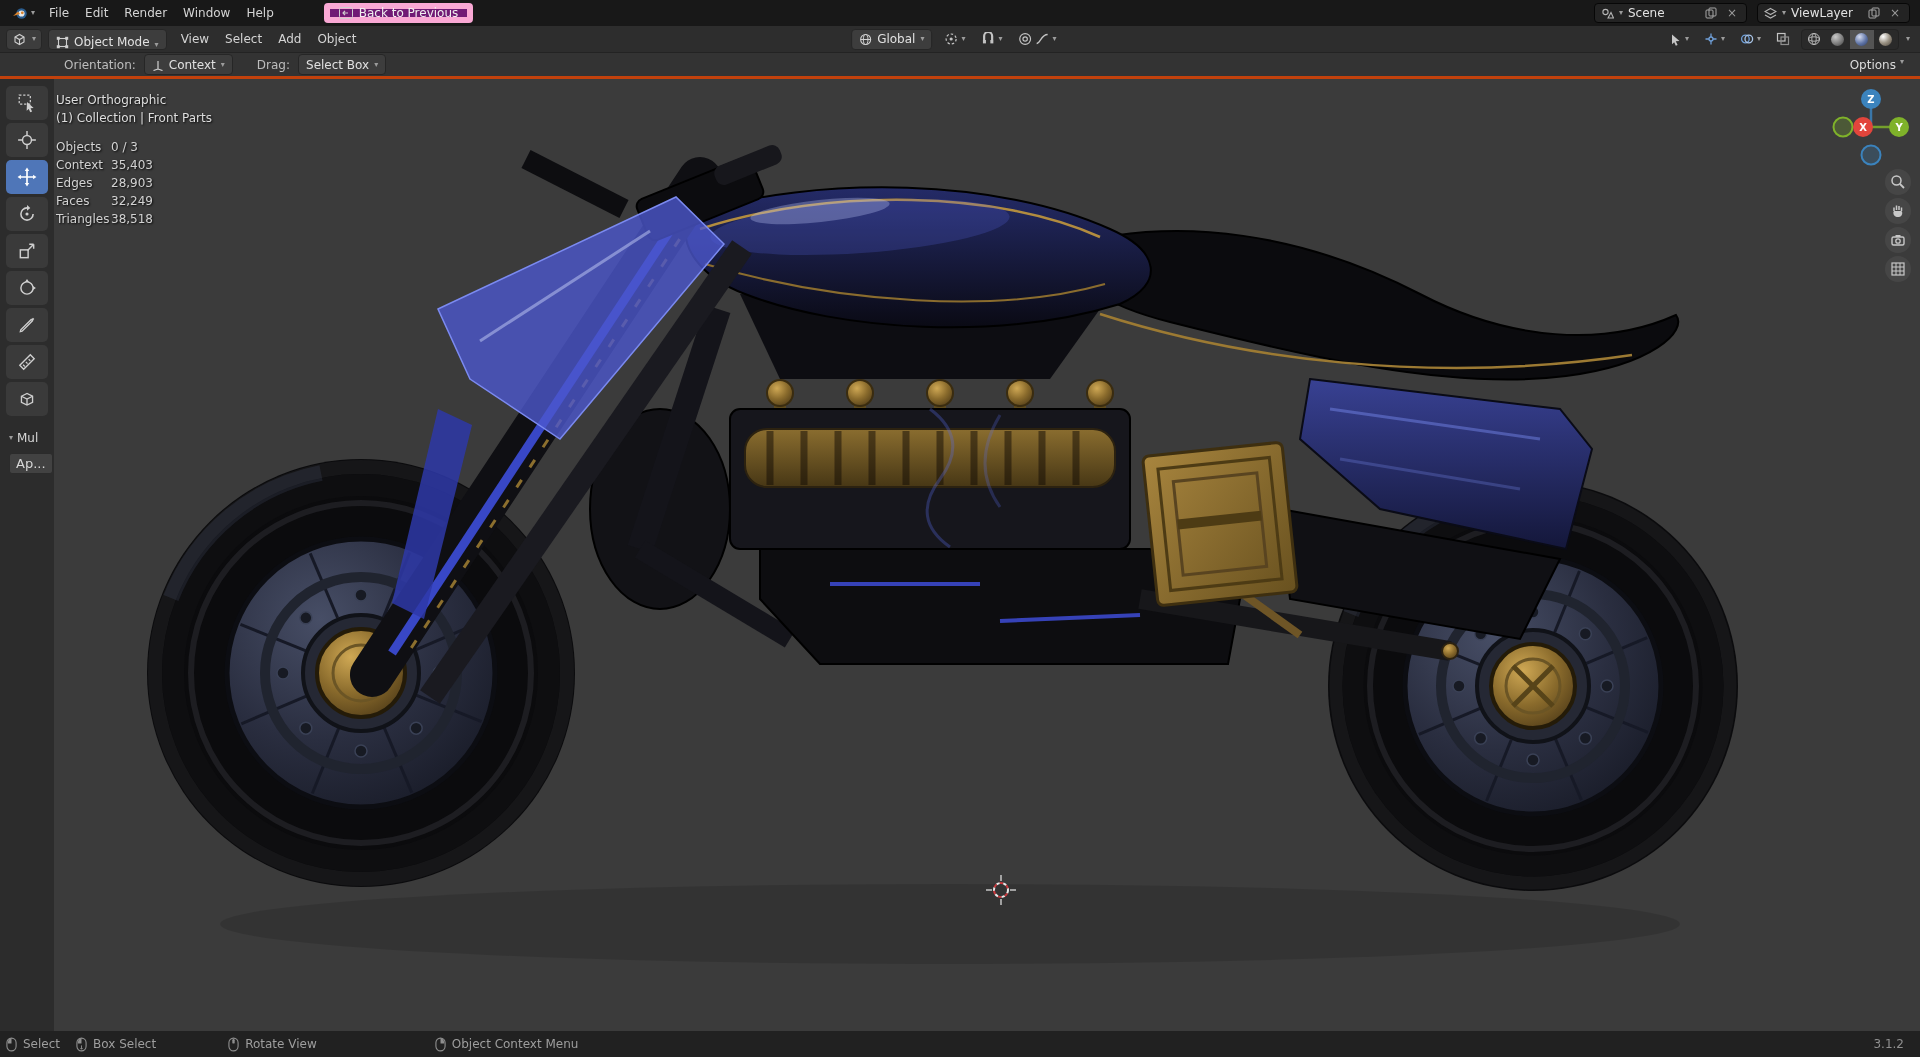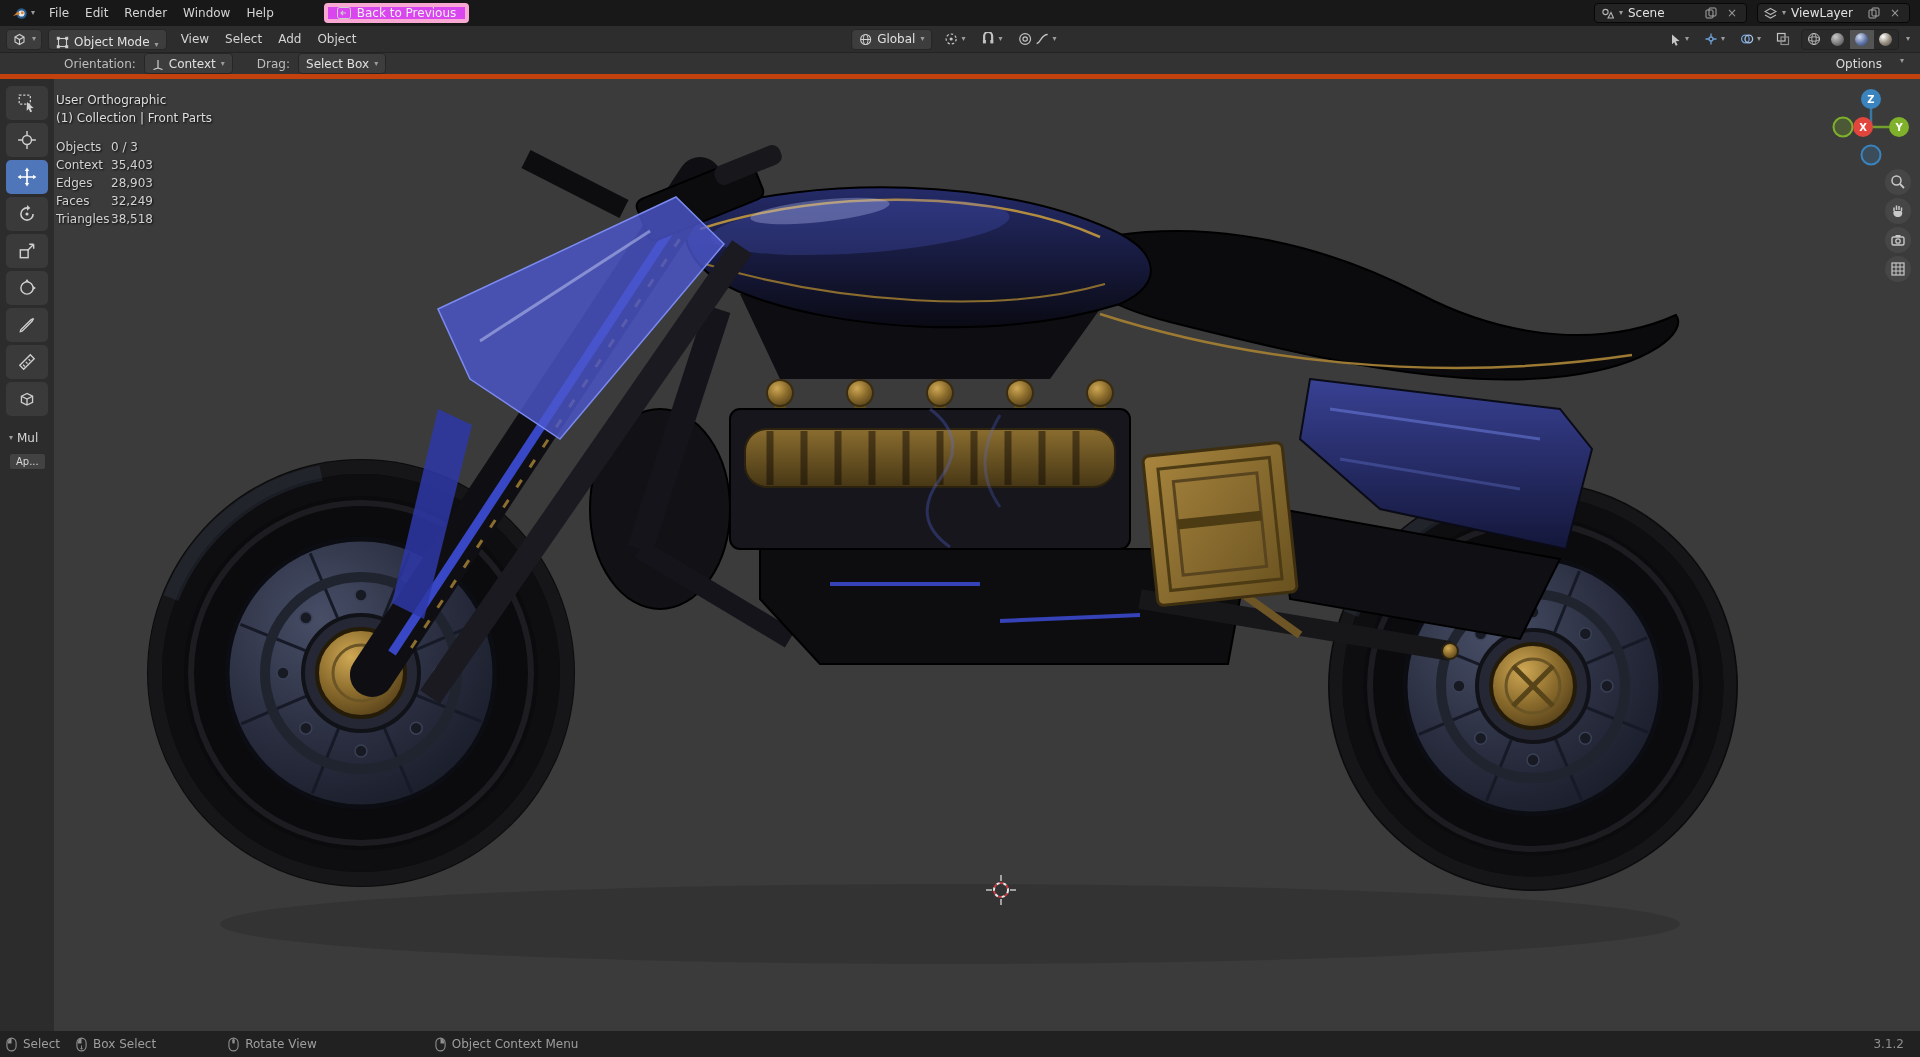--- a/index.html
+++ b/index.html
@@ -10,22 +10,22 @@
     font-family:"DejaVu Sans", sans-serif; font-size:12px;
     -webkit-font-smoothing:antialiased;
   }
   svg { display:block; }
   .chev { font-size:8px; color:#9c9c9c; line-height:1; }
 
   
   .topbar { height:26px; background:#181818; display:flex; align-items:center; padding:0 6px; }
   .logo-btn { display:flex; align-items:center; gap:3px; padding:0 6px; height:100%; cursor:default; }
   .menu-item { padding:0 8px; height:100%; display:flex; align-items:center; color:#d4d4d4; }
-  .back-btn { margin-left:42px; display:flex; align-items:center; gap:6px; background:#d946ef;
-    border:4px solid #f9a8d4; border-radius:4px; height:20px; padding:0 9px; color:#f0f0f0;
+  .back-btn { margin-left:42px; display:flex; align-items:center; gap:6px; background:#701a75;
+    border:6px solid #f9a8d4; border-radius:4px; height:20px; padding:0 9px; color:#f0f0f0;
     font-family:inherit; font-size:12px; }
   .tb-right { margin-left:auto; display:flex; align-items:center; gap:10px; padding-right:4px; }
   .id-widget { display:flex; align-items:center; gap:5px; background:#232323; border:1px solid #070707;
     border-radius:4px; height:20px; padding:0 6px; }
   .id-label { color:#e2e2e2; min-width:70px; }
   .mini-btn { display:flex; align-items:center; justify-content:center; width:16px; height:16px; color:#a8a8a8; }
   .x-glyph { font-size:12px; color:#9a9a9a; }
 
   
   .vp-header { position:relative; height:27px; background:#2d2d2d; display:flex; align-items:center;
@@ -38,38 +38,38 @@
   .vph-right { margin-left:auto; display:flex; align-items:center; gap:7px; padding-right:4px; }
   .seg { display:flex; align-items:center; background:#2a2a2a; border:1px solid #222; border-radius:4px; height:21px; overflow:hidden; }
   .seg-btn { width:24px; height:100%; display:flex; align-items:center; justify-content:center; }
   .seg-btn.sel { background:#545454; }
   .sphere { width:13px; height:13px; border-radius:50%; background:radial-gradient(circle at 35% 30%, #c9c9c9, #7d7d7d 55%, #3c3c3c); }
   .sphere.mat { background:radial-gradient(circle at 35% 30%, #d5dcf0, #5f74a6 55%, #2b3a60); }
   .sphere.rnd { background:radial-gradient(circle at 32% 28%, #ffffff, #9a9284 50%, #4a4238); }
 
   
   .tool-row { height:26px; background:#333333; display:flex; align-items:center; gap:8px;
-    padding:0 10px 0 64px; border-bottom:5px solid #c2410c; }
+    padding:0 10px 0 64px; border-bottom:3px solid #c2410c; }
   .tr-label { color:#bdbdbd; }
-  .options-btn { margin-left:auto; display:flex; align-items:flex-start; gap:18px; color:#dcdcdc; padding-right:6px; }
+  .options-btn { margin-left:auto; display:flex; align-items:flex-start; gap:4px; color:#dcdcdc; padding-right:6px; }
 
   
   .viewport { position:relative; height:952px; background:#3b3b3b; overflow:hidden; }
   .scene-svg { position:absolute; inset:0; }
 
   .toolbar { position:absolute; left:0; top:0; bottom:0; width:54px; background:#2c2c2c;
     display:flex; flex-direction:column; align-items:center; gap:3px; padding-top:7px; z-index:3; }
   .tool-btn { width:42px; height:34px; border-radius:5px; background:#3a3a3a; display:flex;
     align-items:center; justify-content:center; }
   .tool-btn.active { background:#4f76b8; }
 
   .op-panel { position:absolute; left:9px; top:352px; z-index:4; }
   .op-head { display:flex; align-items:center; gap:4px; color:#d6d6d6; }
   .op-apply { margin-top:8px; background:#424242; border:1px solid #2b2b2b; border-radius:3px;
-    padding:2px 6px; color:#d8d8d8; font-size:10px; display:inline-block; }
+    padding:2px 6px; color:#d8d8d8; font-size:13px; display:inline-block; }
 
   .vp-text { position:absolute; left:56px; top:12px; z-index:3; color:#dedede;
     text-shadow:1px 1px 2px rgba(0,0,0,0.85); line-height:18px; }
   .vp-stats { margin-top:11px; color:#d2d2d2; }
   .stat-row { display:flex; line-height:18px; }
   .stat-label { width:55px; }
 
   .gizmo { position:absolute; right:4px; top:3px; z-index:3; }
   .nav-btns { position:absolute; right:9px; top:90px; z-index:3; display:flex; flex-direction:column; gap:3px; }
   .nav-btn { width:26px; height:26px; border-radius:50%; background:rgba(255,255,255,0.06);

